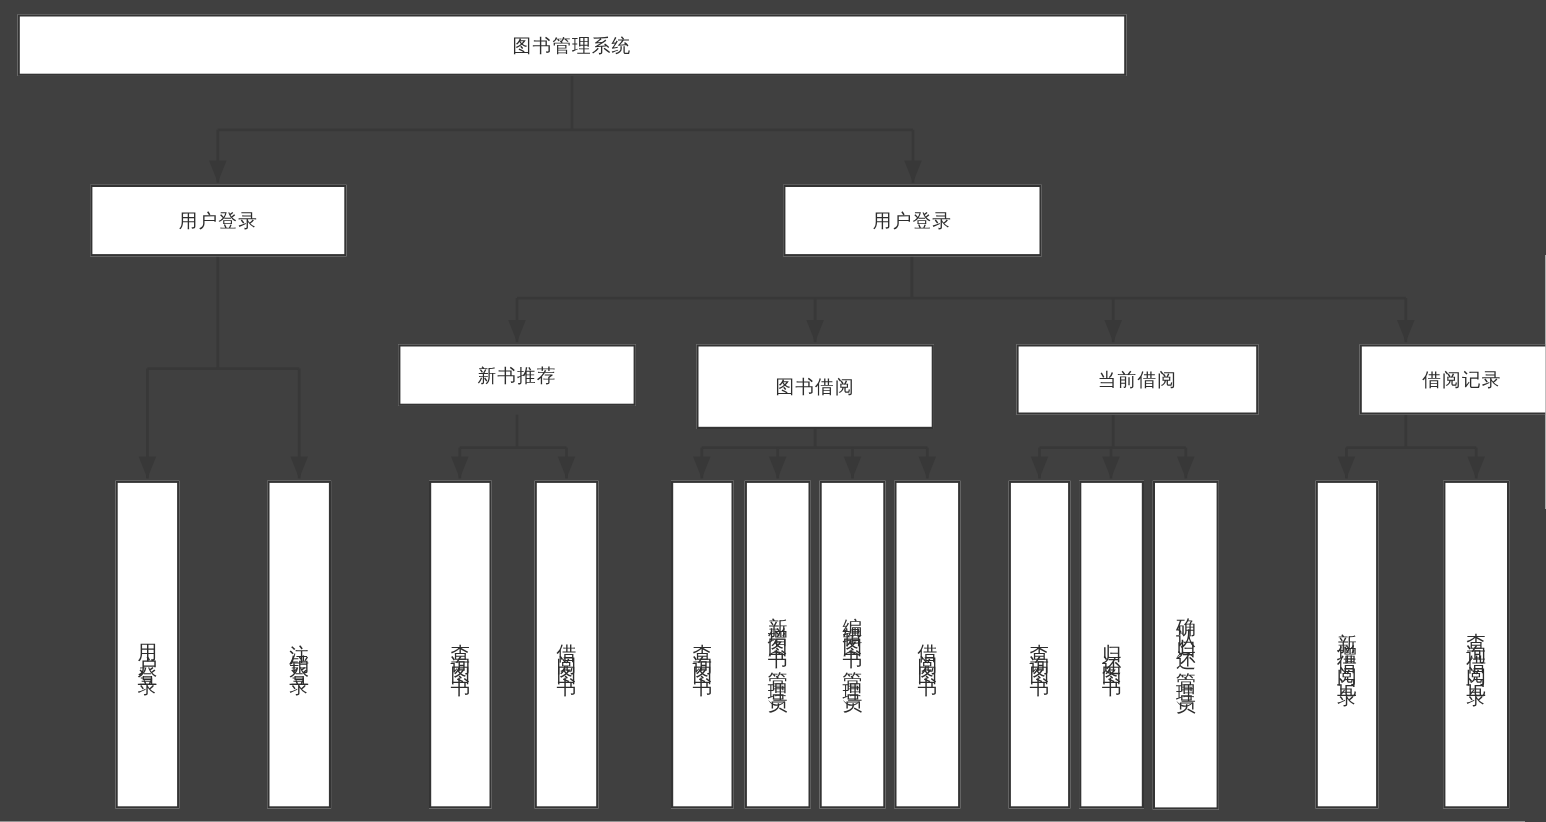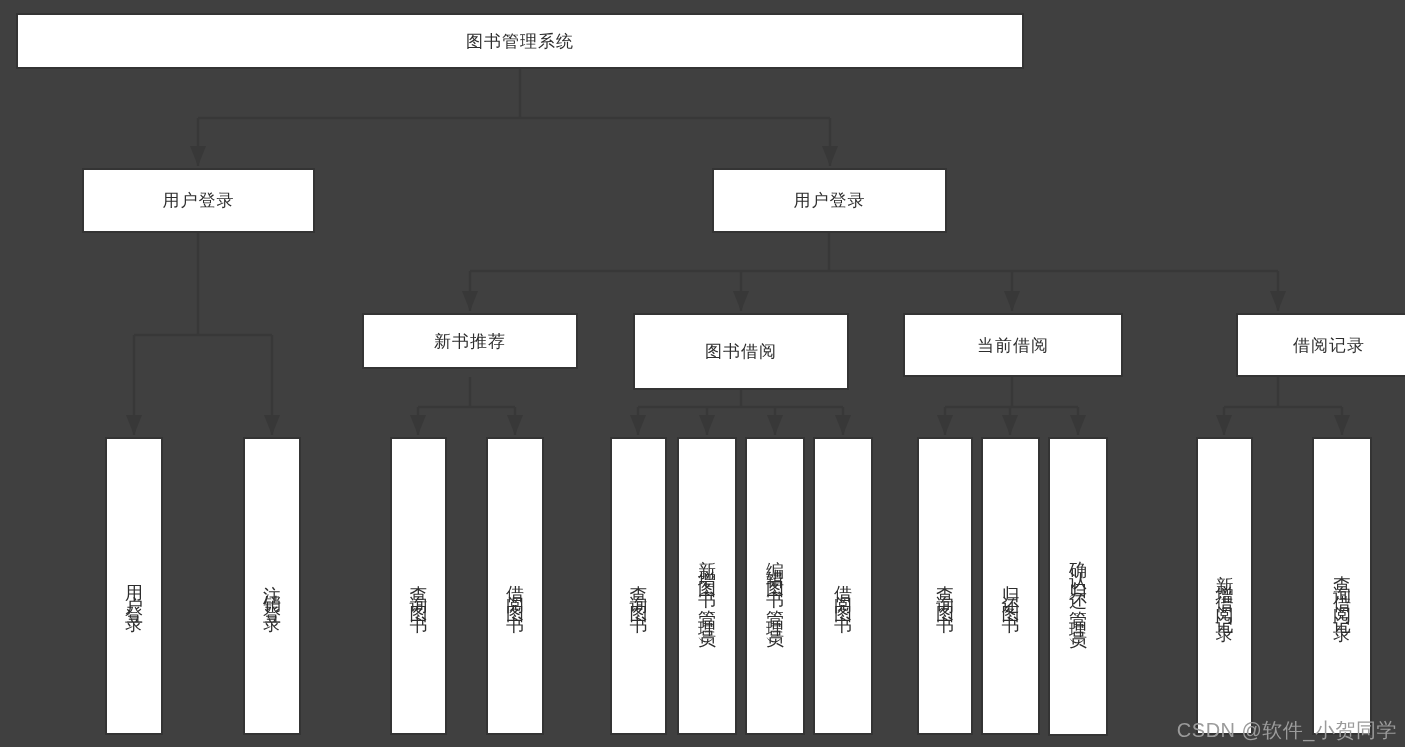--- a/index.html
+++ b/index.html
@@ -104,21 +104,21 @@
   <div class="box h" style="left:712px;top:168px;width:235px;height:65px">
     <span class="lbl">用户登录</span>
   </div>
 
   <div class="box h" style="left:362px;top:313px;width:216px;height:56px">
     <span class="lbl">新书推荐</span>
   </div>
   <div class="box h" style="left:633px;top:313px;width:216px;height:77px">
     <span class="lbl">图书借阅</span>
   </div>
-  <div class="box h" style="left:903px;top:313px;width:220px;height:64px">
+  <div class="box h" style="left:924px;top:313px;width:220px;height:64px">
     <span class="lbl">当前借阅</span>
   </div>
   <div class="box h" style="left:1236px;top:313px;width:186px;height:64px">
     <span class="lbl">借阅记录</span>
   </div>
 
   <div class="box v" style="left:105px;top:437px;width:58px;height:298px">
     <span class="lbl">用户登录</span>
   </div>
   <div class="box v" style="left:243px;top:437px;width:58px;height:298px">
@@ -155,15 +155,14 @@
     <span class="lbl">确认归还（管理员）</span>
   </div>
 
   <div class="box v" style="left:1196px;top:437px;width:57px;height:298px">
     <span class="lbl">新增借阅记录</span>
   </div>
   <div class="box v" style="left:1312px;top:437px;width:60px;height:298px">
     <span class="lbl">查询借阅记录</span>
   </div>
 
-  <div class="watermark">CSDN @软件_小贺同学</div>
 
 </div>
 
 </body></html>

